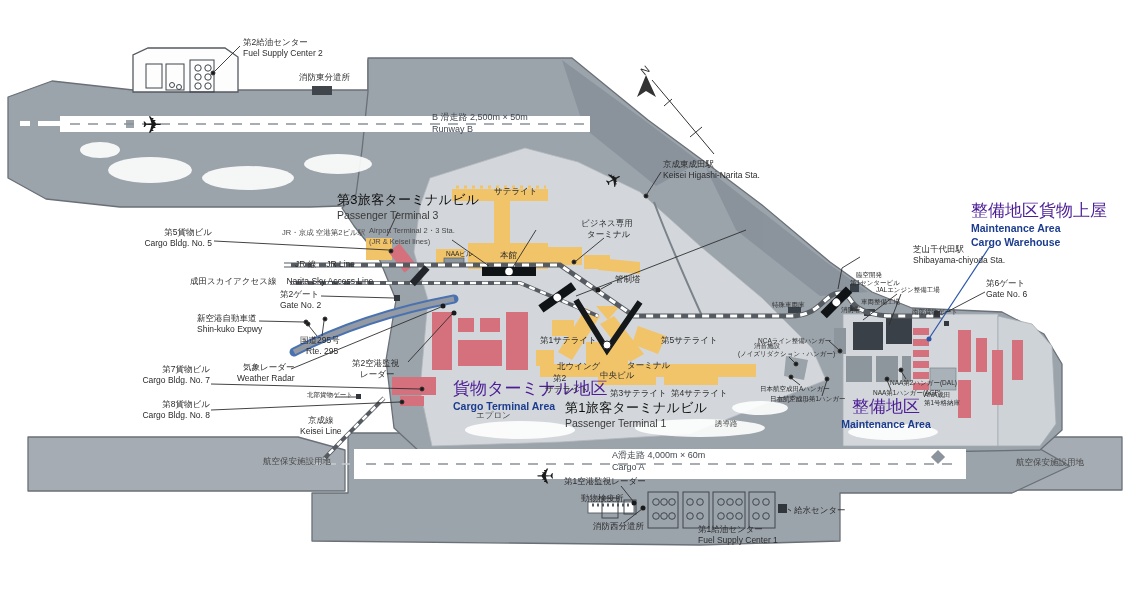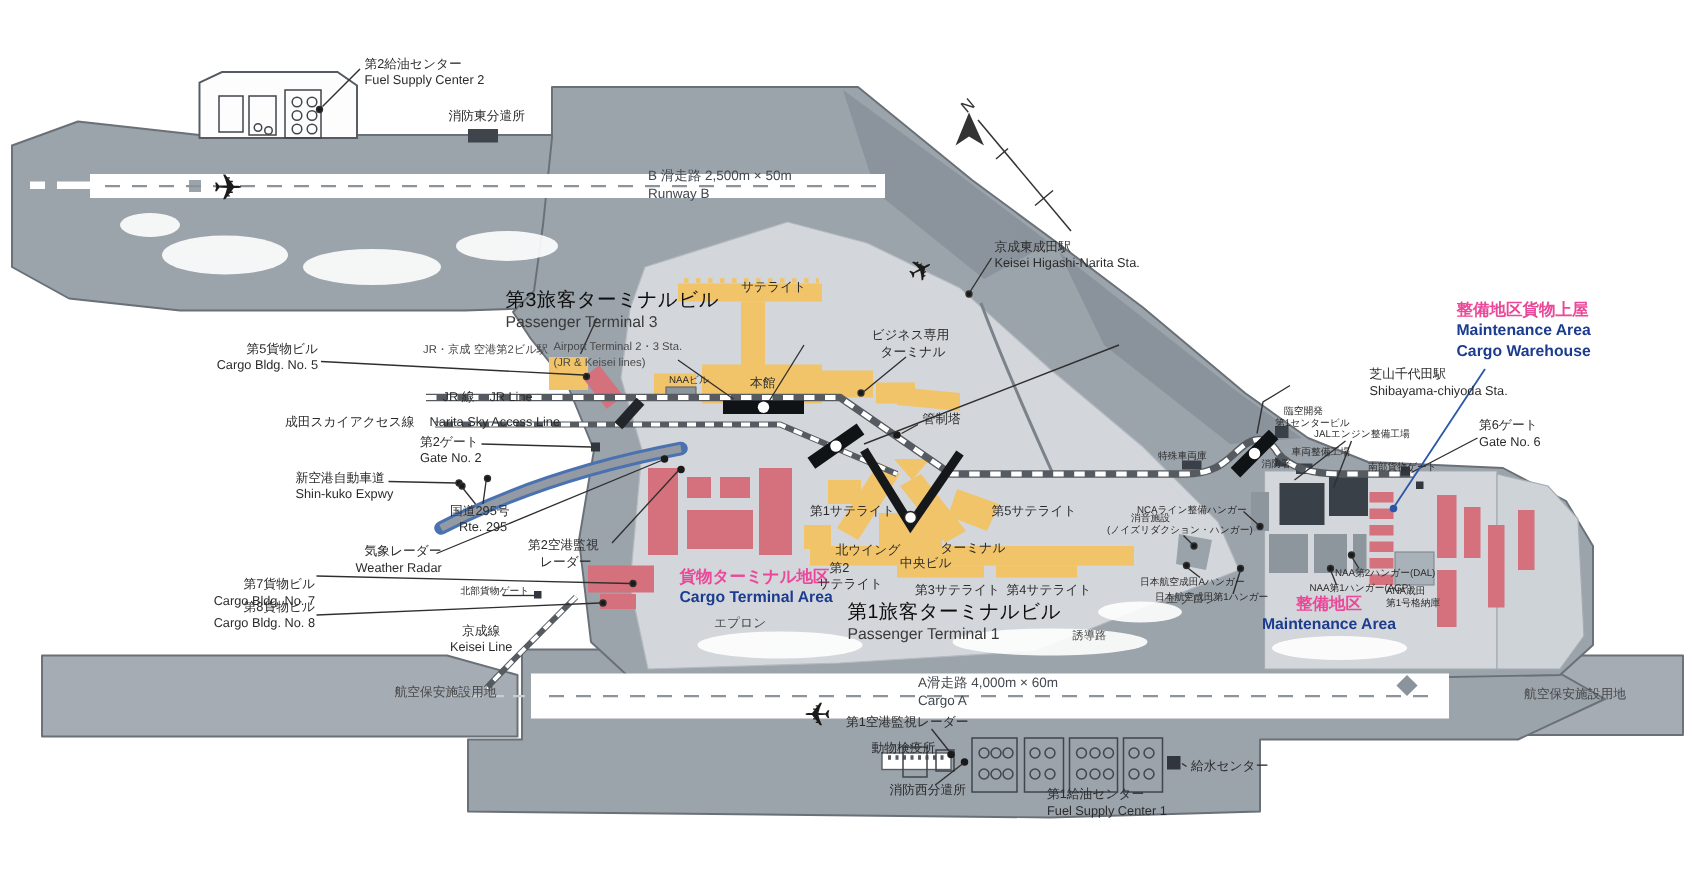--- a/index.html
+++ b/index.html
@@ -7,21 +7,21 @@
          font-family:"Liberation Sans","DejaVu Sans",sans-serif}
   .stage svg{position:absolute;left:0;top:0}
   .lbl{position:absolute;z-index:2;font-size:8.5px;line-height:1.3;color:#2b2b2b;white-space:nowrap}
   .b{display:block}
   .s1{font-size:6.5px}
   .s2{font-size:7.5px}
   .rt{transform:translateX(-100%);text-align:right}
   .ct{transform:translateX(-50%);text-align:center}
   .hj{display:block;font-size:13px;font-weight:normal;color:#0d0d0d;letter-spacing:.3px}
   .he{display:block;font-size:10.5px;color:#3a3a3a}
-  .bj{display:block;font-size:11px;font-weight:bold;color:#ec4899}
+  .bj{display:block;font-size:17px;font-weight:normal;color:#4c1d95}
   .be{display:block;font-size:10.5px;font-weight:bold;color:#1c3c8f}
   .rw{color:#424950;font-size:9px}
   .gy{color:#484848}
   .in{display:inline-block}
   .gap{margin-left:10px}
   .ind6{margin-left:6px}
   .ind8{margin-left:8px}
   .ind16{margin-left:16px}
 </style>
 </head>
@@ -393,21 +393,21 @@
 <div class="lbl gy" style="left:777px;top:394px">エプロン</div>
 <div class="lbl gy" style="left:476px;top:410px">エプロン</div>
 <div class="lbl" style="left:237px;top:362px">
   <span class="b ind6">気象レーダー</span>
   <span class="b">Weather Radar</span>
 </div>
 <div class="lbl" style="left:352px;top:358px">
   <span class="b">第2空港監視</span>
   <span class="b ind8">レーダー</span>
 </div>
-<div class="lbl rt" style="left:210px;top:384px">
+<div class="lbl rt" style="left:210px;top:364px">
   <span class="b">第7貨物ビル</span>
   <span class="b">Cargo Bldg. No. 7</span>
 </div>
 <div class="lbl s1" style="left:307px;top:391px">北部貨物ゲート</div>
 <div class="lbl rt" style="left:210px;top:399px">
   <span class="b">第8貨物ビル</span>
   <span class="b">Cargo Bldg. No. 8</span>
 </div>
 <div class="lbl" style="left:300px;top:415px">
   <span class="b ind8">京成線</span>

